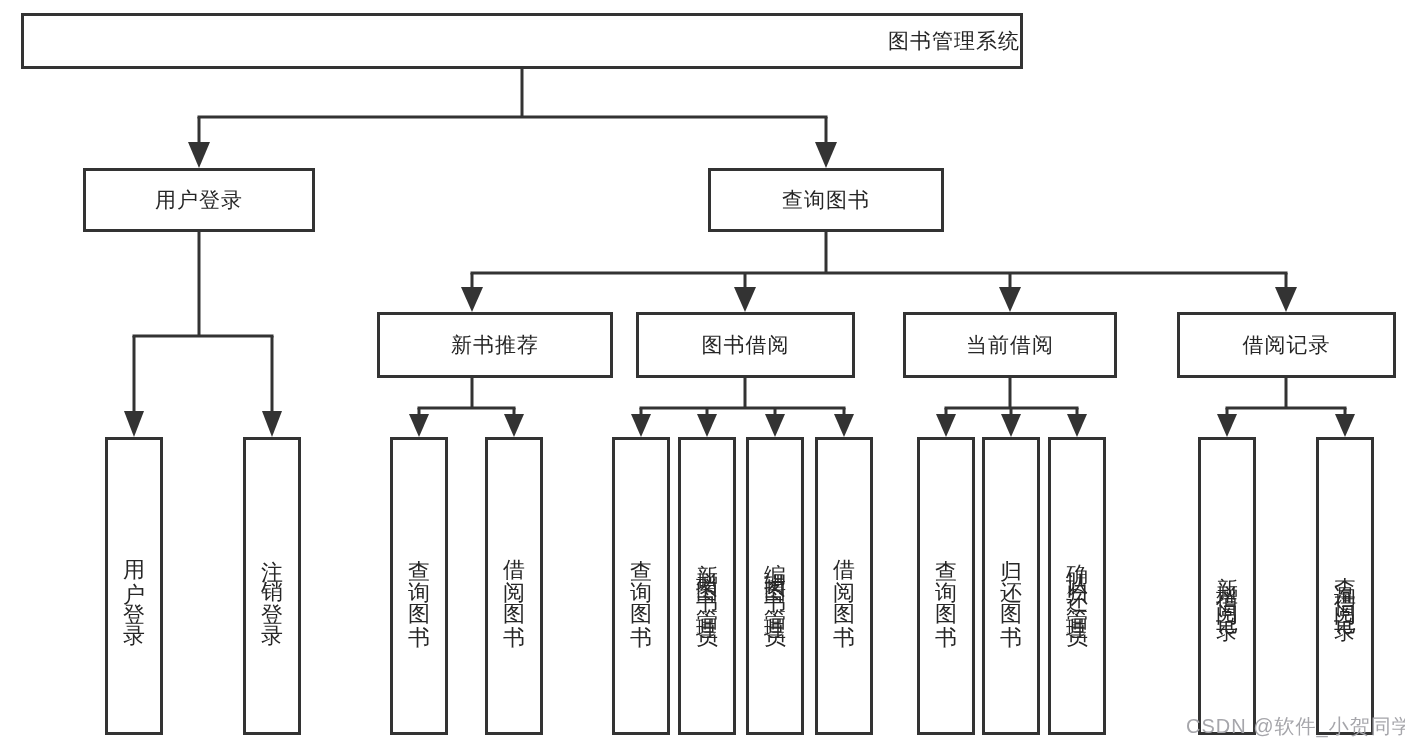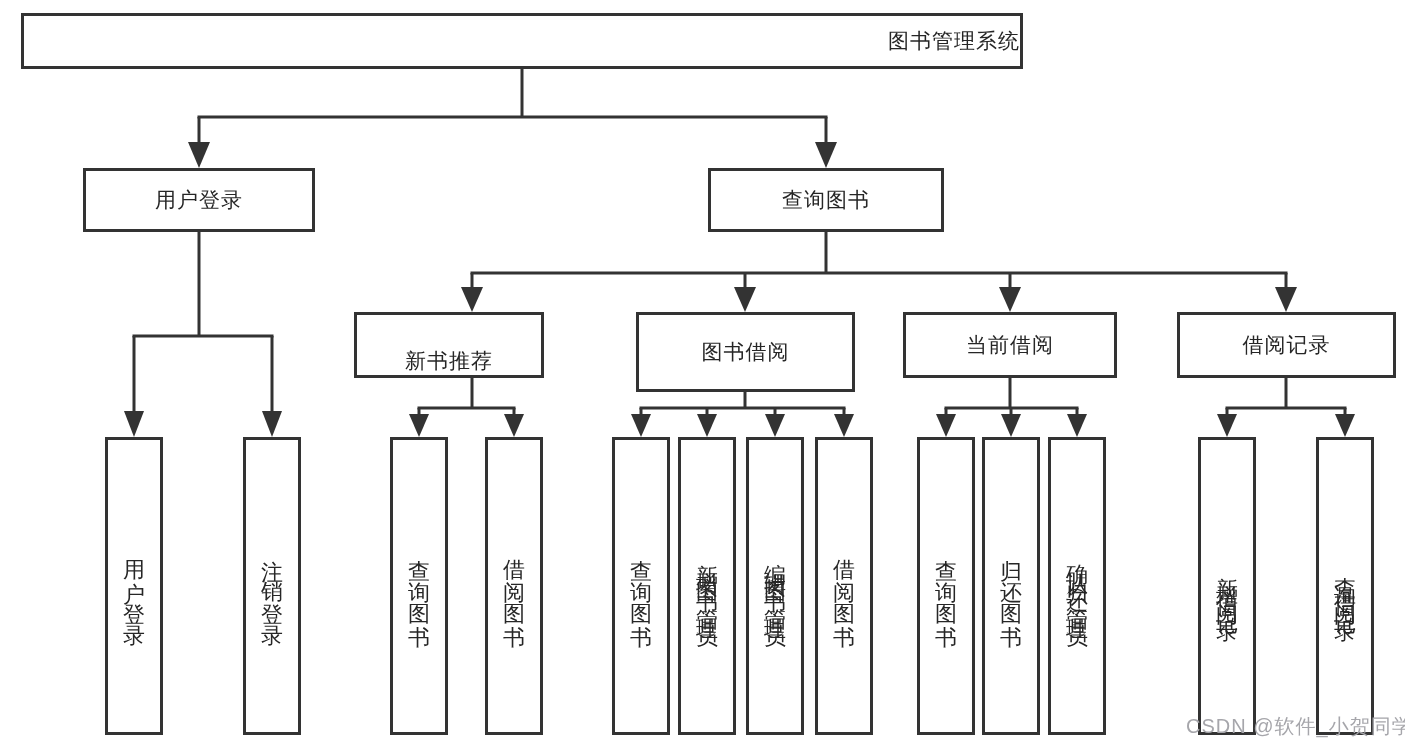--- a/index.html
+++ b/index.html
@@ -59,22 +59,22 @@
     font-size: 20px;
     color: #a6a6ab;
     letter-spacing: 1px;
     white-space: nowrap;
     z-index: 5;
   }
   
   #n-root { left: 21px;  top: 13px;  width: 1002px; height: 56px; justify-content: flex-end; }
   #n-l2a  { left: 83px;  top: 168px; width: 232px;  height: 64px; }
   #n-l2b  { left: 708px; top: 168px; width: 236px;  height: 64px; }
-  #n-l3a  { left: 354px; top: 312px; width: 190px;  height: 66px; align-items: flex-end; }
-  #n-l3b  { left: 636px; top: 312px; width: 219px;  height: 80px; }
+  #n-l3a  { left: 377px; top: 312px; width: 236px;  height: 66px; }
+  #n-l3b  { left: 636px; top: 312px; width: 219px;  height: 66px; }
   #n-l3c  { left: 903px; top: 312px; width: 214px;  height: 66px; align-items: center; }
   #n-l3d  { left: 1177px;top: 312px; width: 219px;  height: 66px; }
   #lf1  { left: 105px; }
   #lf2  { left: 243px; }
   #lf3  { left: 390px; }
   #lf4  { left: 485px; }
   #lf5  { left: 612px; }
   #lf6  { left: 678px; }
   #lf7  { left: 746px; }
   #lf8  { left: 815px; }

